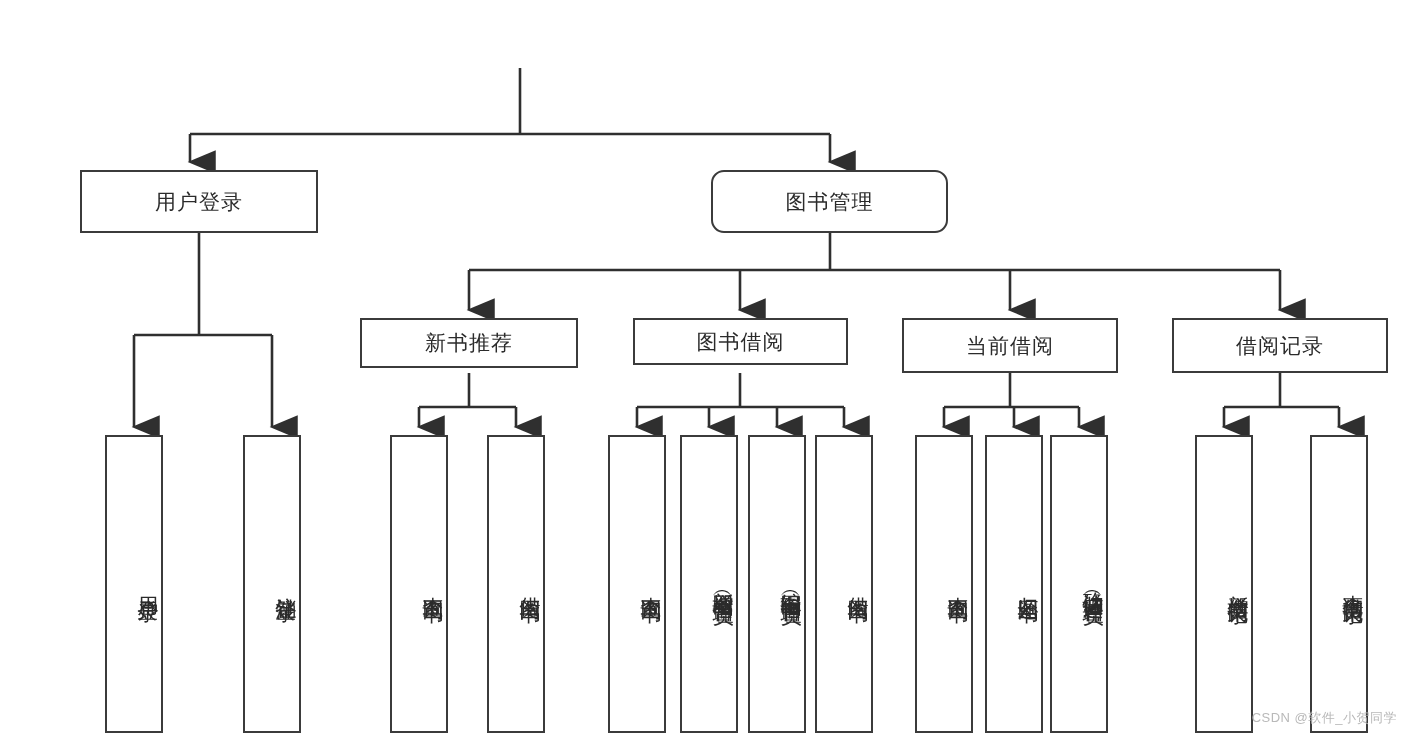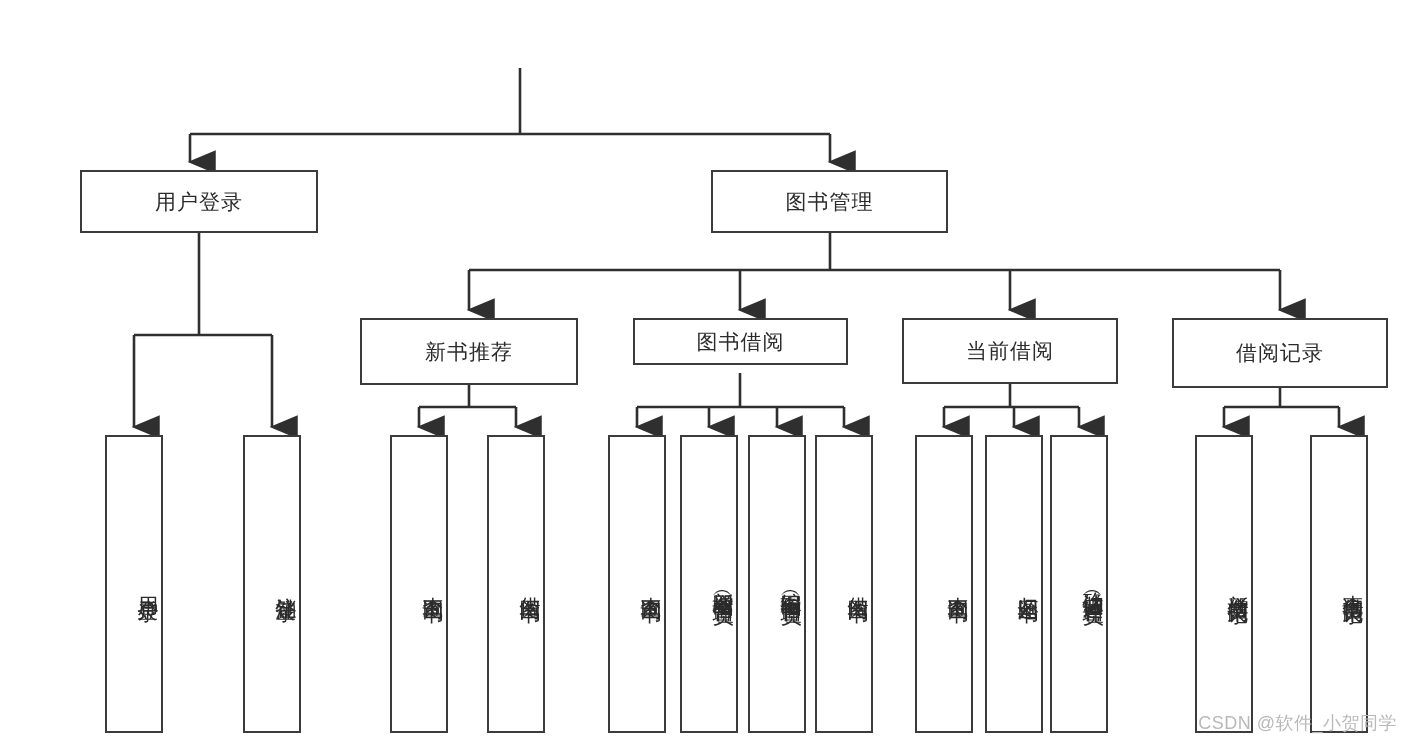--- a/index.html
+++ b/index.html
@@ -55,22 +55,22 @@
     display: block;
     white-space: pre-wrap;
   }
   .node.vert .node-label {
     writing-mode: vertical-rl;
     text-orientation: upright;
   }
   #watermark {
     position: absolute;
     right: 8px;
-    bottom: 12px;
-    font-size: 18px;
+    bottom: 20px;
+    font-size: 13px;
     color: #b9b9b9;
     letter-spacing: 0.5px;
     white-space: nowrap;
     user-select: none;
   }
 </style>
 </head>
 <body>
 
 <div id="canvas">
@@ -122,34 +122,34 @@
       <path d="M 1224 407 L 1339 407"></path>
       <path d="M 1224 407 L 1224 427" marker-end="url(#arrow)"></path>
       <path d="M 1339 407 L 1339 427" marker-end="url(#arrow)"></path>
     </g>
   </svg>
 
 
   <div class="node horiz" style="left: 80px; top: 170px; width: 238px; height: 63px;">
     <span class="node-label">用户登录</span>
   </div>
-  <div class="node horiz" style="left: 711px; top: 170px; width: 237px; height: 63px;">
+  <div class="node horiz" style="left: 711px; top: 170px; width: 237px; height: 63px; border-radius: 13px;">
     <span class="node-label">图书管理</span>
   </div>
 
-  <div class="node horiz" style="left: 360px; top: 318px; width: 218px; height: 67px; text-align: center;">
+  <div class="node horiz" style="left: 360px; top: 318px; width: 218px; height: 50px; text-align: center;">
     <span class="node-label">新书推荐</span>
   </div>
   <div class="node horiz" style="left: 633px; top: 318px; width: 215px; height: 47px;">
     <span class="node-label">图书借阅</span>
   </div>
-  <div class="node horiz" style="left: 902px; top: 318px; width: 216px; height: 66px;">
+  <div class="node horiz" style="left: 902px; top: 318px; width: 216px; height: 55px;">
     <span class="node-label">当前借阅</span>
   </div>
-  <div class="node horiz" style="left: 1172px; top: 318px; width: 216px; height: 70px;">
+  <div class="node horiz" style="left: 1172px; top: 318px; width: 216px; height: 55px;">
     <span class="node-label">借阅记录</span>
   </div>
 
   <div class="node vert" style="left: 105px; top: 435px; width: 58px; height: 298px;">
     <span class="node-label">用户登录</span>
   </div>
   <div class="node vert" style="left: 243px; top: 435px; width: 58px; height: 298px;">
     <span class="node-label">注销登录</span>
   </div>
   <div class="node vert" style="left: 390px; top: 435px; width: 58px; height: 298px;">

